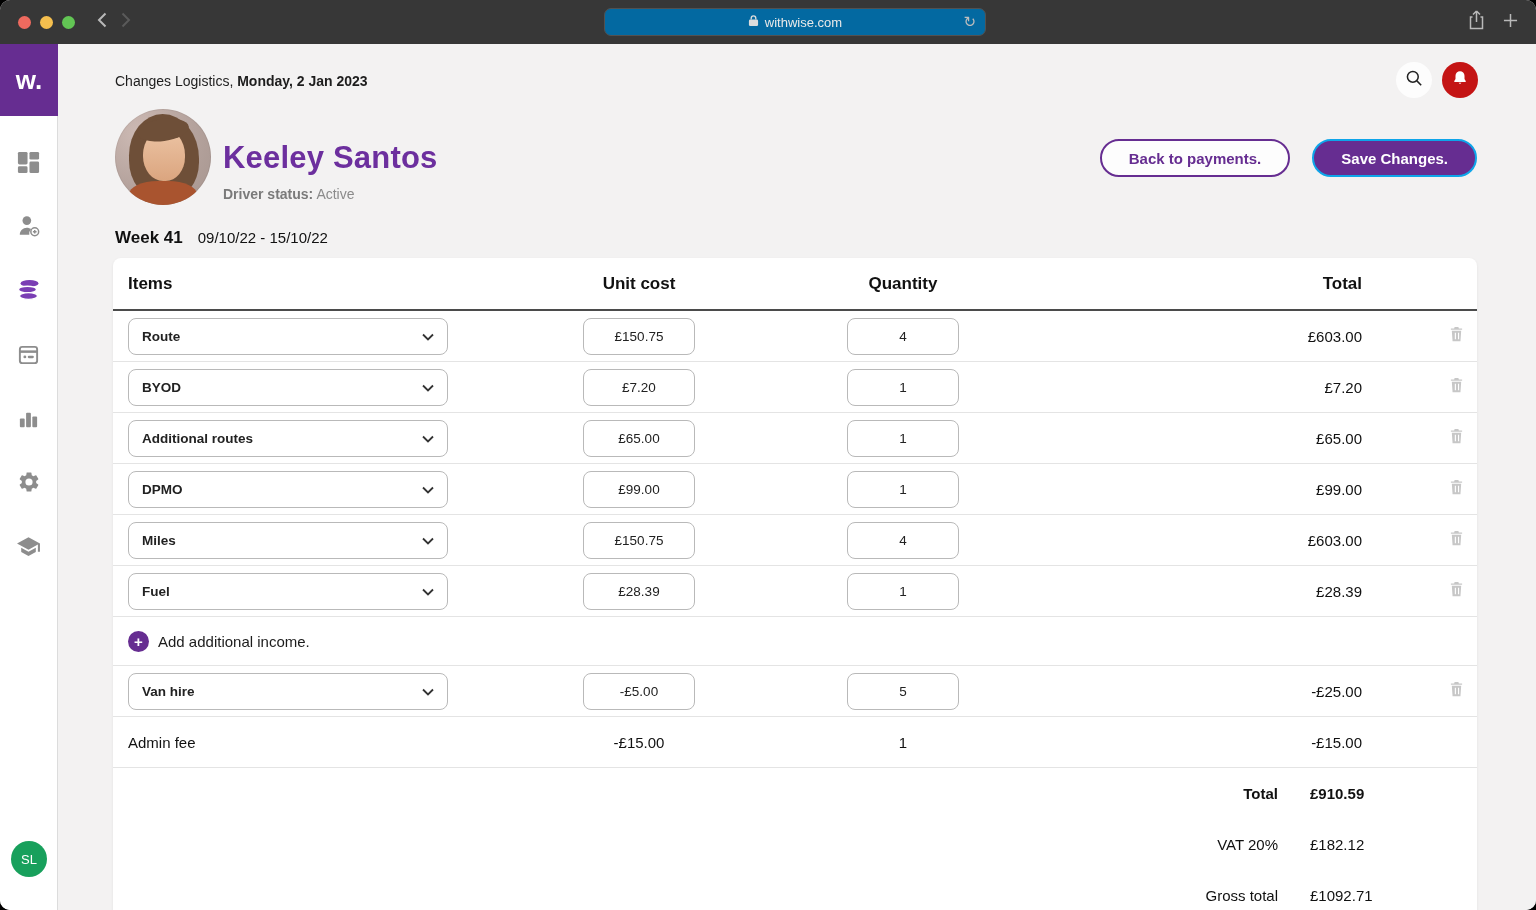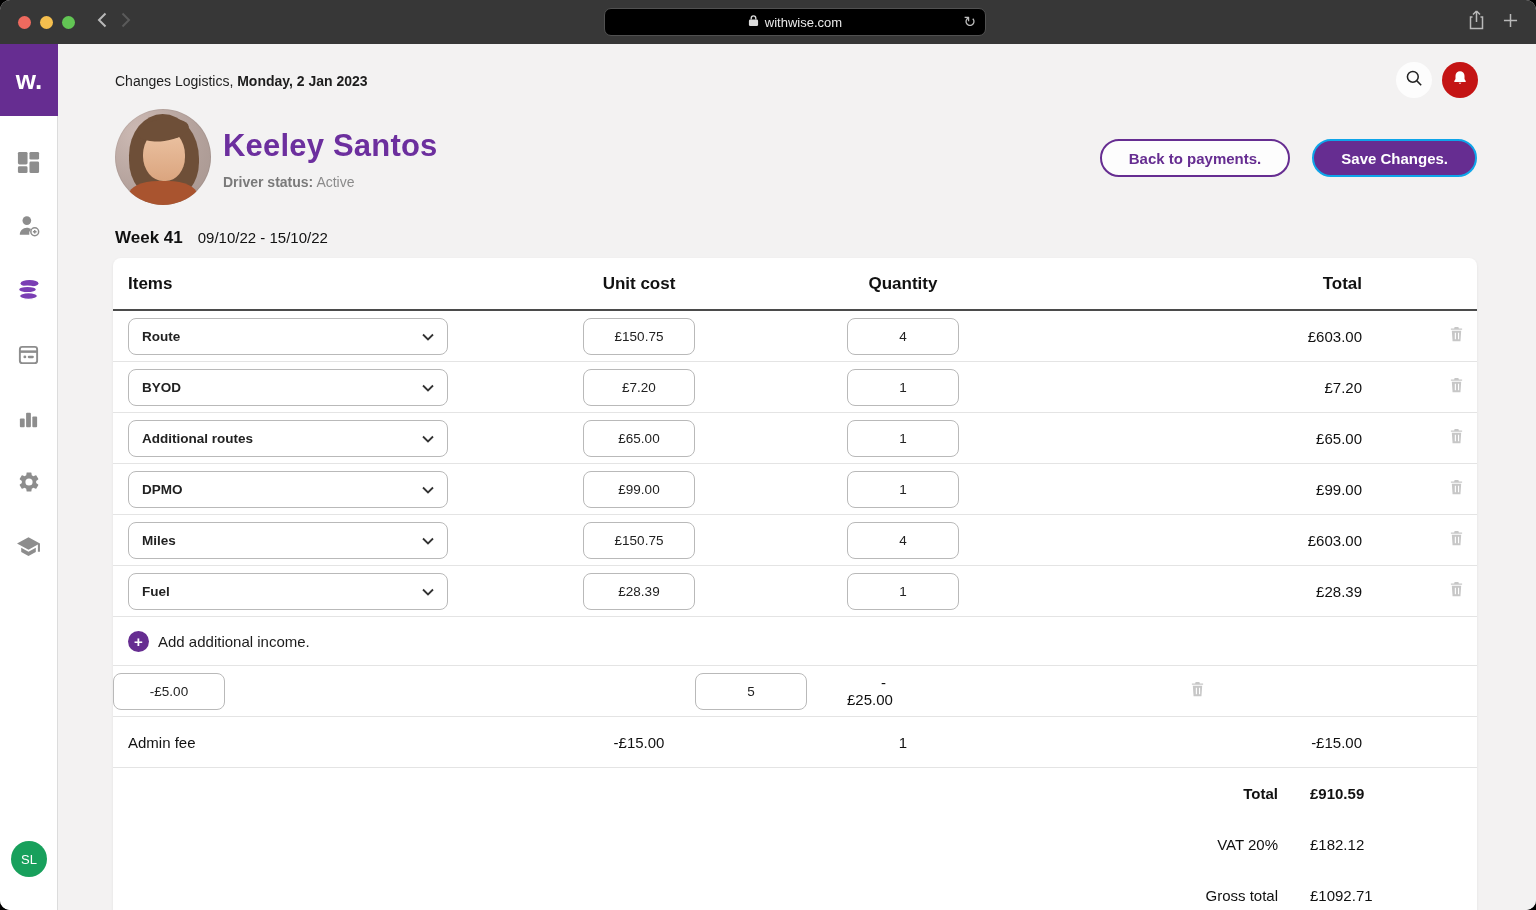--- a/index.html
+++ b/index.html
@@ -6,21 +6,21 @@
   html,body { background:#000; }
   body { font-family:"Liberation Sans", sans-serif; width:1536px; height:910px; overflow:hidden; }
   .window { width:1536px; height:910px; border-radius:10px; overflow:hidden; position:relative; background:#f3f2f2; }
 
   
   .chrome { height:44px; background:#373737; display:flex; align-items:center; position:relative; }
   .lights { display:flex; gap:9px; margin-left:18px; }
   .light { width:13px; height:13px; border-radius:50%; }
   .l-red{ background:#ee6a5f; } .l-yellow{ background:#f5bf4e; } .l-green{ background:#62c554; }
   .navbtns { display:flex; gap:14px; margin-left:22px; align-items:center; }
-  .urlbar { position:absolute; left:604px; top:8px; width:382px; height:28px; background:#000000; border:1px solid #515151; border-radius:7px; display:flex; align-items:center; justify-content:center; gap:6px; color:#e9e9e9; font-size:13px; }
+  .urlbar { position:absolute; left:604px; top:8px; width:382px; height:28px; background:#0369a1; border:1px solid #515151; border-radius:7px; display:flex; align-items:center; justify-content:center; gap:6px; color:#e9e9e9; font-size:13px; }
   .urlbar .refresh { position:absolute; right:9px; color:#bdbdbd; font-size:15px; }
   .chrome-right { position:absolute; right:18px; top:0; height:44px; display:flex; align-items:center; gap:18px; }
 
   
   .main { display:flex; height:866px; }
   .sidebar { width:58px; background:#fff; border-right:1px solid #dcdcdc; position:relative; flex:0 0 58px; }
   .logo { width:58px; height:72px; background:#662d91; color:#fff; font-size:26px; font-weight:bold; display:flex; align-items:center; justify-content:center; letter-spacing:0; }
   .side-icons { display:flex; flex-direction:column; align-items:center; padding-top:33px; gap:38px; }
   .side-icon { width:27px; height:26px; display:flex; align-items:center; justify-content:center; cursor:pointer; }
   .side-avatar { position:absolute; bottom:33px; left:11px; width:36px; height:36px; border-radius:50%; background:#18a05c; color:#fff; font-size:13px; font-weight:normal; display:flex; align-items:center; justify-content:center; }
@@ -37,21 +37,21 @@
 
   
   .avatar { position:absolute; left:57px; top:65px; width:96px; height:96px; border-radius:50%; overflow:hidden;
             background: radial-gradient(circle at 25% 25%, #cdbab4, #b4a29c 55%, #a5948e);
             box-shadow: inset 0 0 0 1px rgba(0,0,0,.05); }
   .avatar .hair { position:absolute; left:14px; top:5px; width:70px; height:86px; background:#6e4f38; border-radius:48% 52% 44% 46%; }
   .avatar .face { position:absolute; left:28px; top:20px; width:42px; height:52px; background:linear-gradient(#ecc4a4,#dba57f); border-radius:50% 50% 46% 48%; }
   .avatar .fringe { position:absolute; left:22px; top:10px; width:52px; height:22px; background:#6e4f38; border-radius:50%; transform:rotate(-8deg); }
   .avatar .torso { position:absolute; left:14px; bottom:-8px; width:68px; height:32px; background:#a9542f; border-radius:42% 42% 0 0; }
   .profile-text { position:absolute; left:165px; top:84px; }
-  .profile-name { color:#6c2f9e; font-size:31px; font-weight:bold; letter-spacing:.2px; }
+  .profile-name { color:#6c2f9e; font-size:31px; font-weight:bold; letter-spacing:.2px;margin-top:12px; }
   .profile-status { margin-top:10px; font-size:14px; color:#8b8b8b; }
   .profile-status b { color:#7a7a7a; font-weight:bold; }
   .header-buttons { position:absolute; right:59px; top:95px; display:flex; gap:22px; }
   .pill { height:38px; border-radius:20px; font-size:15px; font-weight:bold; display:flex; align-items:center; justify-content:center; padding:0 27px; cursor:pointer; font-family:"Liberation Sans",sans-serif; }
   .pill-outline { background:#fdfdfd; border:2px solid #662d91; color:#662d91; }
   .pill-solid { background:#662d91; border:2px solid #0ea5e9; color:#fff; }
 
   
   .week-line { position:absolute; left:57px; top:184px; font-size:17px; color:#111; }
   .week-line .wk { font-weight:bold; margin-right:15px; }
@@ -366,20 +366,28 @@
                 </svg></span>
             </div>
         </div>
 
         <div class="add-row">
           <span class="plus-circle">+</span>
           <span class="add-label">Add additional income.</span>
         </div>
 
         <div class="grid trow">
+          <div class="item-cell">
+              <div class="select">
+                <span class="select-label">Van hire</span>
+                <span><svg width="12" height="8" viewBox="0 0 12 8" fill="none" stroke="#333" stroke-width="1.8">
+                    <path d="M1 1.5l5 5 5-5"></path>
+                  </svg></span>
+              </div>
+            </div>
           <div><input class="box" value="-£5.00" style=""></div>
           <div></div>
           <div><input class="box" value="5" style=""></div>
           <div class="total-cell">-£25.00</div>
           <div class="trash-cell">
               <span><svg width="15" height="16" viewBox="0 0 16 17" fill="#c7c7c7">
                   <path d="M6 1h4l.5 1.5H14V4H2V2.5h3.5L6 1zM3 5h10l-.8 11.3H3.8L3 5zm3.2 2.2v6.8h1.2V7.2H6.2zm3.4 0v6.8h1.2V7.2H9.6z"></path>
                 </svg></span>
             </div>
         </div>

